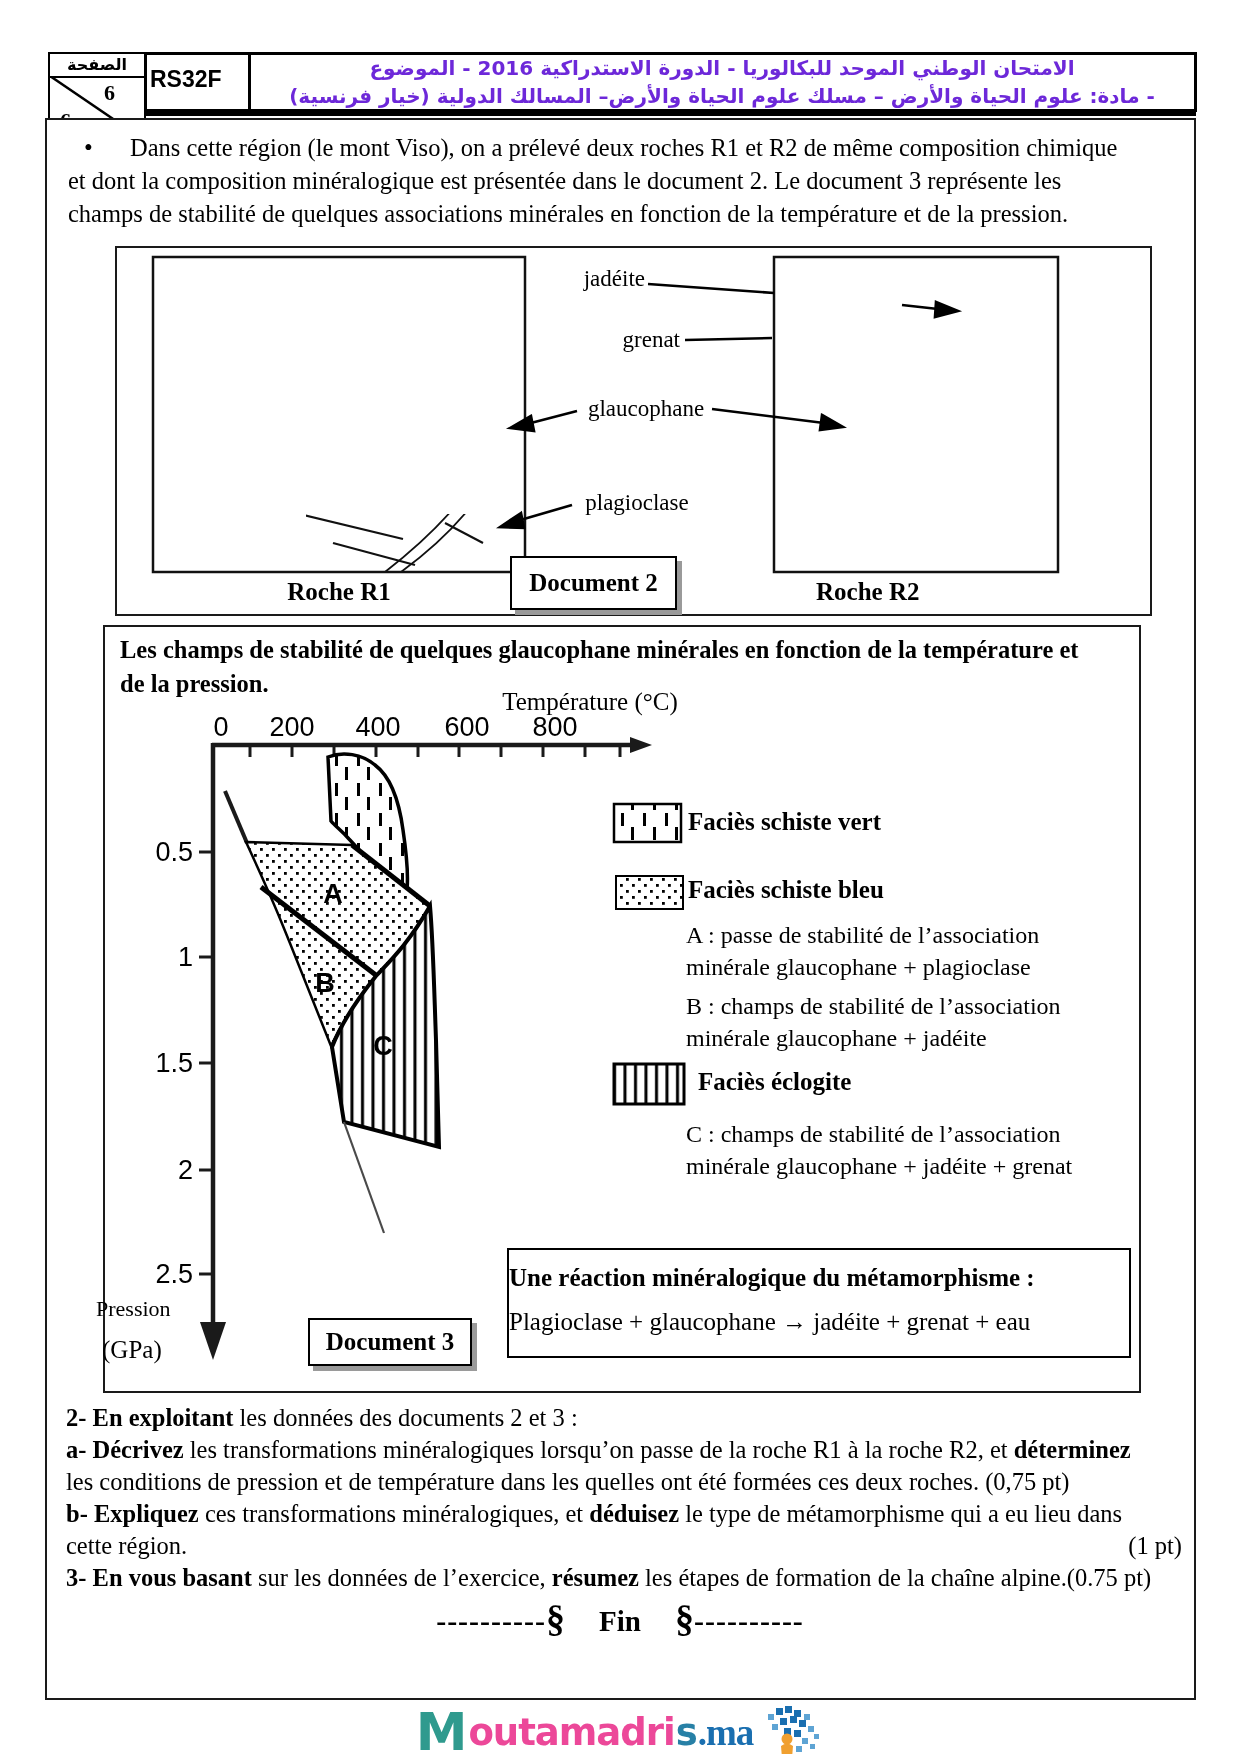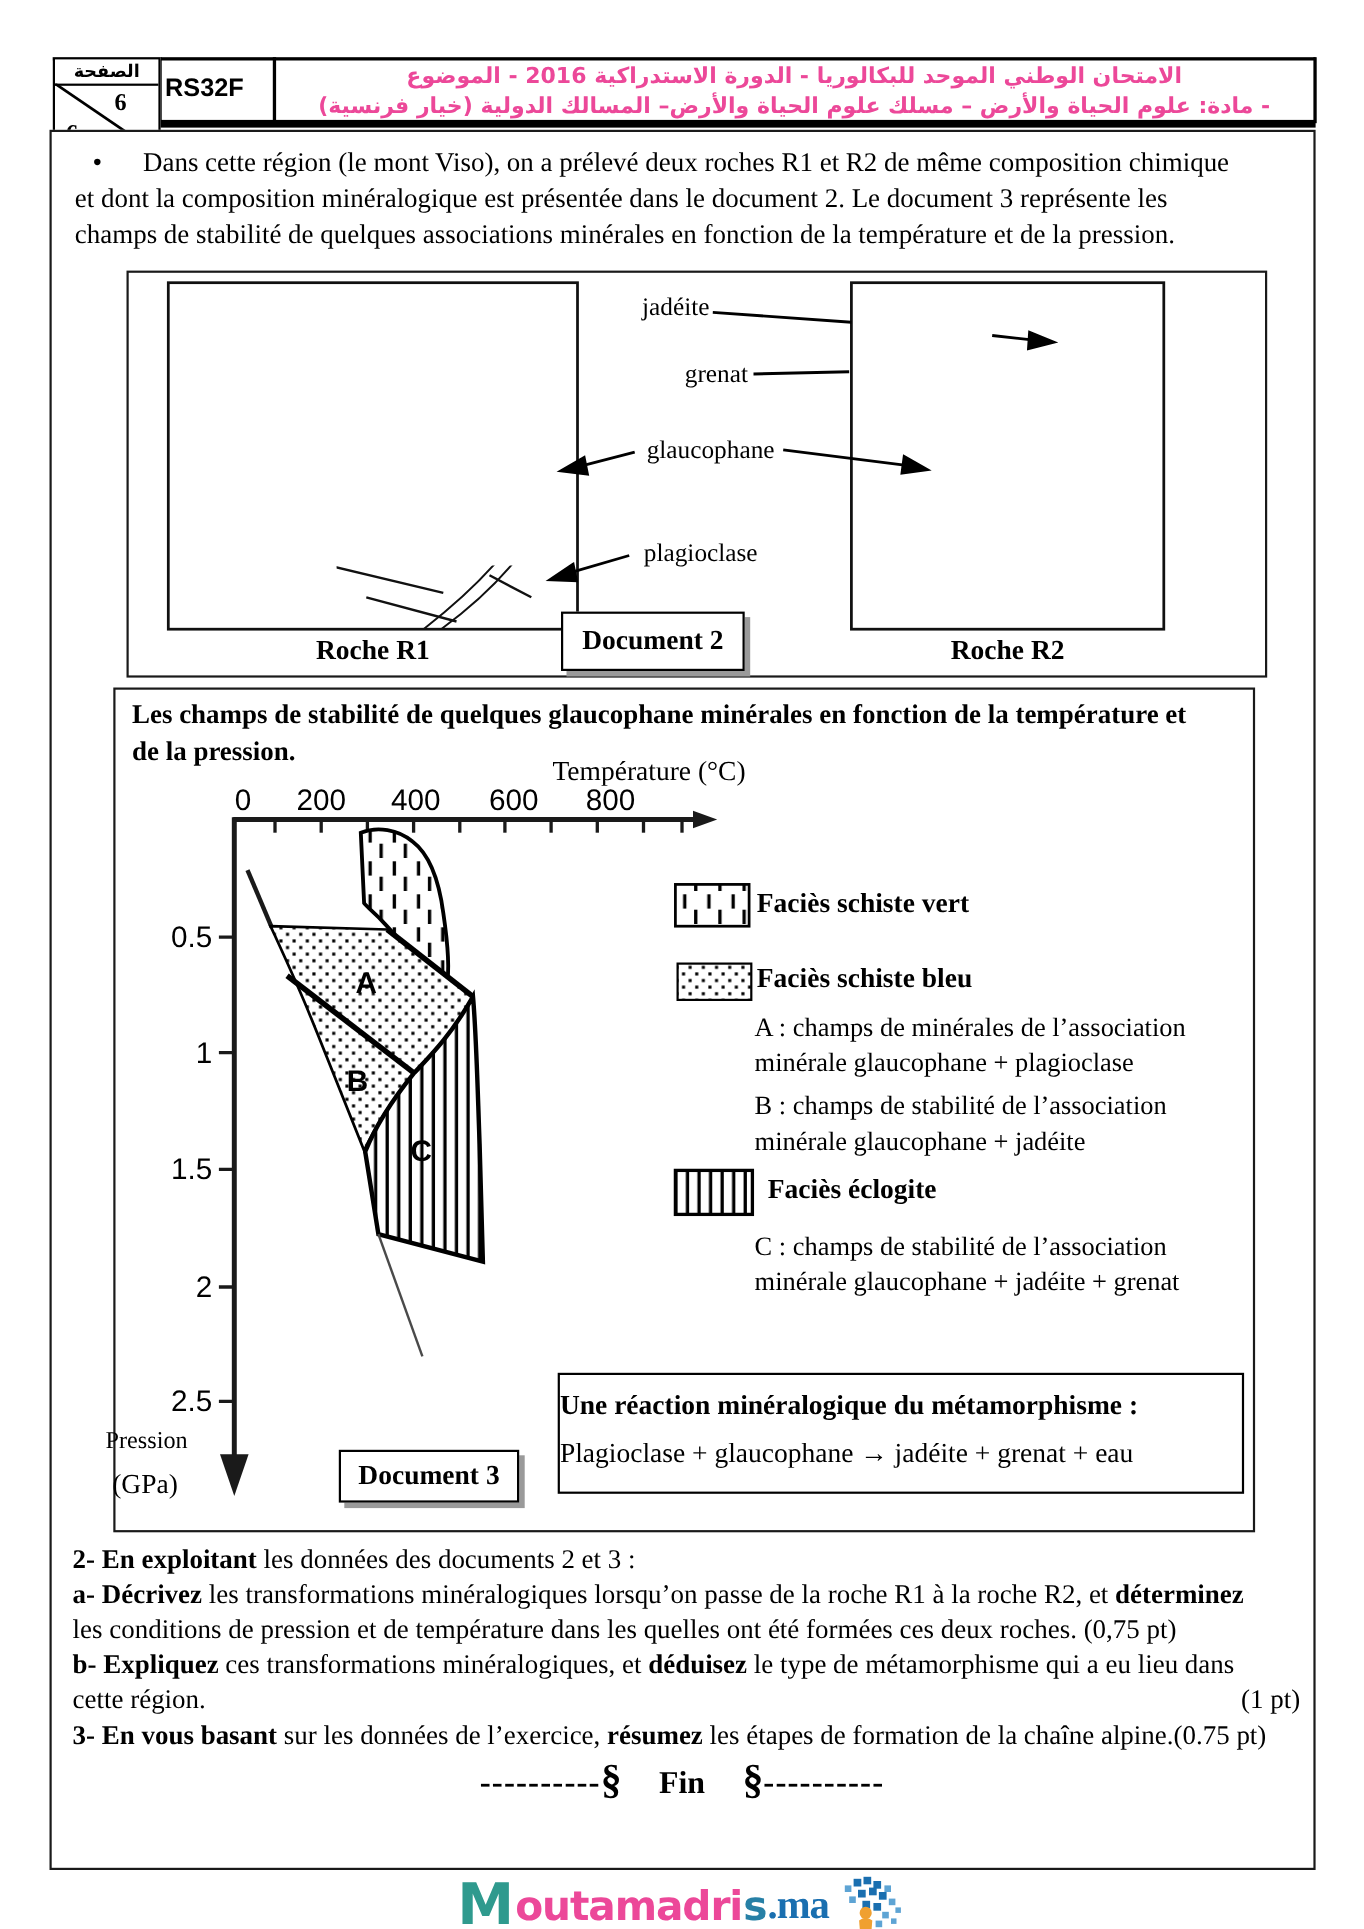--- a/index.html
+++ b/index.html
@@ -5,21 +5,21 @@
   html,body{margin:0;padding:0;background:#e8e8e8;}
   .page{position:relative;width:1240px;height:1754px;background:#ffffff;
         font-family:"Liberation Serif","DejaVu Serif",serif;color:#000;overflow:hidden;}
   .abs{position:absolute;}
   .serif{font-family:"Liberation Serif","DejaVu Serif",serif;}
   .sans{font-family:"Liberation Sans","DejaVu Sans",sans-serif;}
   .b{font-weight:bold;}
   .ctr{text-align:left;font-family:Liberation Serif, serif;}
   
   .hdr-line{position:absolute;background:#000;}
-  .hdr-title{color:#ec4899;font-family:"DejaVu Sans",sans-serif;font-weight:bold;
+  .hdr-title{color:#6d28d9;font-family:"DejaVu Sans",sans-serif;font-weight:bold;
              font-size:20px;line-height:28px;direction:rtl;text-align:center;}
   .pagebox{border:2.5px solid #000;background:#fff;}
   .pagebox .lbl{border-bottom:2px solid #000;text-align:center;font-family:"DejaVu Sans",sans-serif;
                 font-weight:bold;font-size:16px;line-height:22px;direction:rtl;}
   
   .frame{position:absolute;border:2px solid #1a1a1a;background:#fff;}
   .docbox{position:absolute;border:2.3px solid #000;background:#fff;box-shadow:5px 5px 0 #9a9a9a;
           display:flex;align-items:center;justify-content:center;font-weight:bold;font-size:25px;}
   .caption{position:absolute;font-weight:bold;font-size:25px;}
   .minlabel{position:absolute;font-size:23px;}
@@ -198,21 +198,21 @@
       <polygon points="521,513 500,527 524,528"></polygon>
     </g>
   </svg>
 
   <div class="minlabel" style="left:505px;top:266px;width:140px;text-align:right">jadéite</div>
   <div class="minlabel" style="left:540px;top:327px;width:140px;text-align:right">grenat</div>
   <div class="minlabel" style="left:579px;top:396px;width:134px;text-align:center">glaucophane</div>
   <div class="minlabel" style="left:575px;top:490px;width:124px;text-align:center">plagioclase</div>
 
   <div class="caption" style="left:239px;top:578px;width:200px;text-align:center">Roche R1</div>
-  <div class="caption" style="left:816px;top:578px;width:200px;text-align:center">Roche R2</div>
+  <div class="caption" style="left:816px;top:578px;width:200px;">Roche R2</div>
   <div class="docbox serif" style="left:510px;top:556px;width:163px;height:50px">Document 2</div>
 
   <div class="frame" style="left:103px;top:625px;width:1034px;height:764px;border-width:2.5px"></div>
 
   <div class="abs serif b" style="left:120px;top:636px;width:1005px;font-size:24.5px">Les champs de stabilité de quelques glaucophane minérales en fonction de la température et</div>
   <div class="abs serif b" style="left:120px;top:670px;width:1005px;font-size:24.5px">de la pression.</div>
 
   <div class="abs serif" style="left:440px;top:688px;width:300px;font-size:25px;text-align:center">Température (°C)</div>
 
   <svg class="abs" style="left:103px;top:628px" width="1034" height="761" viewBox="103 628 1034 761">
@@ -303,21 +303,21 @@
       <rect x="616" y="876" width="67" height="33" fill="url(#pDots)" stroke="#000" stroke-width="2"></rect>
       <rect x="614" y="1064" width="70" height="40" fill="url(#pStripes)" stroke="#000" stroke-width="3"></rect>
     </g>
   </svg>
 
   <div class="abs serif" style="left:96px;top:1296px;width:120px;font-size:22px">Pression</div>
   <div class="abs serif" style="left:102px;top:1336px;width:120px;font-size:25px">(GPa)</div>
 
   <div class="abs serif b" style="left:688px;top:808px;font-size:25px">Faciès schiste vert</div>
   <div class="abs serif b" style="left:688px;top:876px;font-size:25px">Faciès schiste bleu</div>
-  <div class="legtxt serif" style="left:686px;top:920px">A : champs de minérales de l’association</div>
+  <div class="legtxt serif" style="left:686px;top:920px">A : passe de stabilité de l’association</div>
   <div class="legtxt serif" style="left:686px;top:952px">minérale glaucophane + plagioclase</div>
   <div class="legtxt serif" style="left:686px;top:991px">B : champs de stabilité de l’association</div>
   <div class="legtxt serif" style="left:686px;top:1023px">minérale glaucophane + jadéite</div>
   <div class="abs serif b" style="left:698px;top:1068px;font-size:25px">Faciès éclogite</div>
   <div class="legtxt serif" style="left:686px;top:1151px">minérale glaucophane + jadéite + grenat</div>
   <div class="legtxt serif" style="left:686px;top:1119px">C : champs de stabilité de l’association</div>
 
   <div class="abs" style="left:507px;top:1248px;width:620px;height:106px;border:2.5px solid #000;background:#fff">
     <div class="ctr serif b" style="margin-top:14px;font-size:25px">Une réaction minéralogique du métamorphisme :</div>
     <div class="ctr serif" style="margin-top:16px;font-size:25px">Plagioclase + glaucophane  → jadéite + grenat + eau</div>

